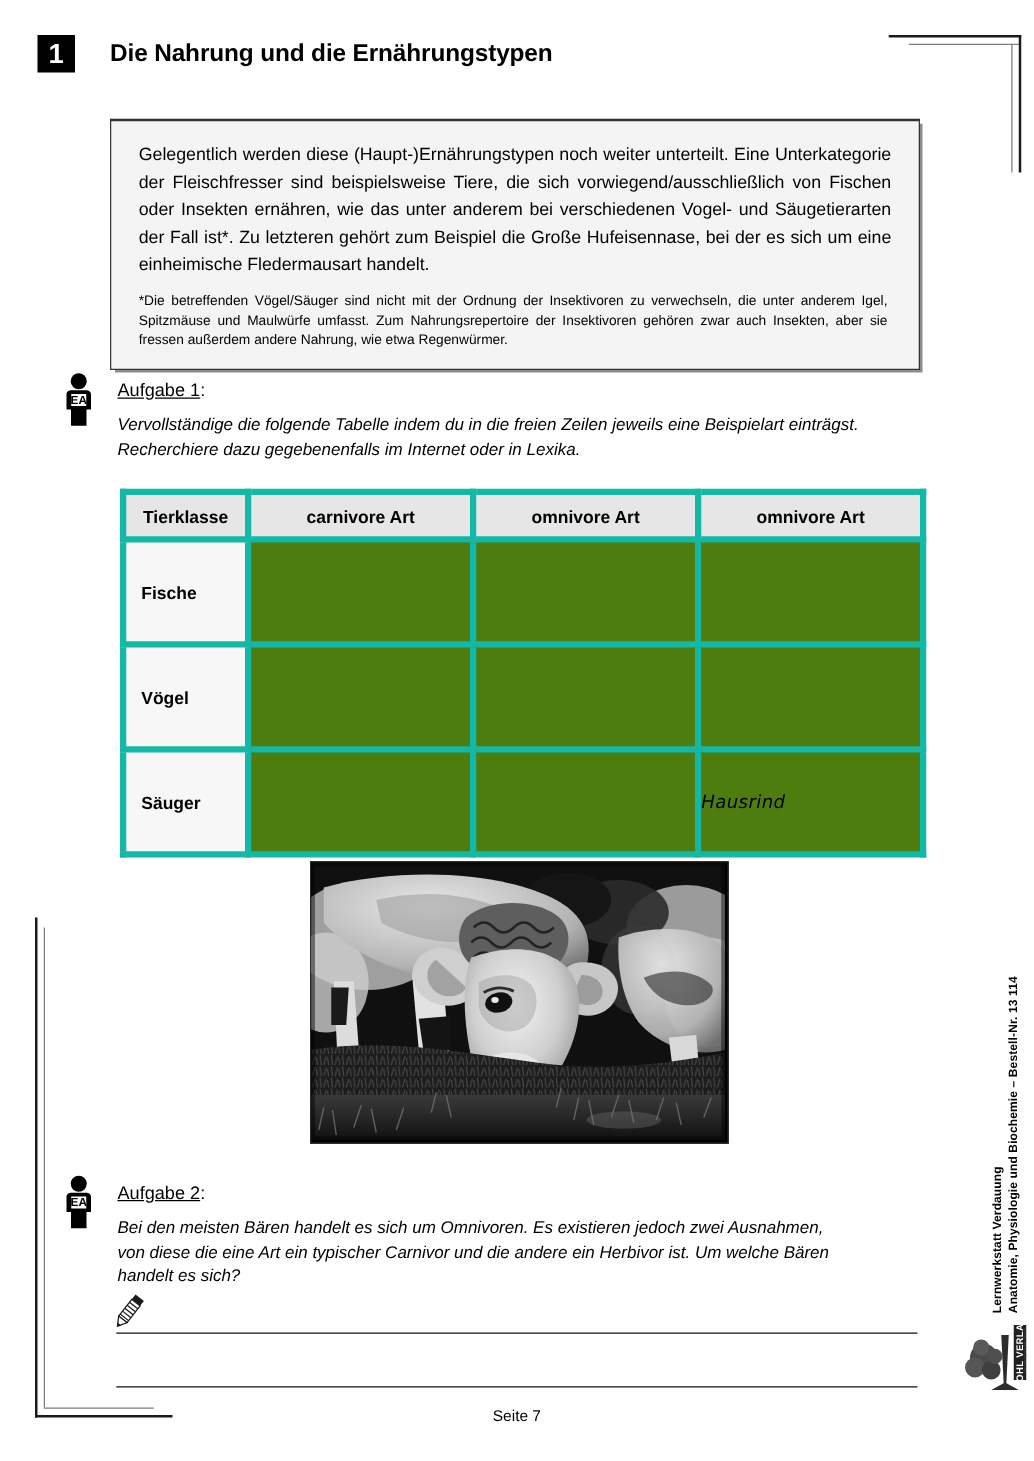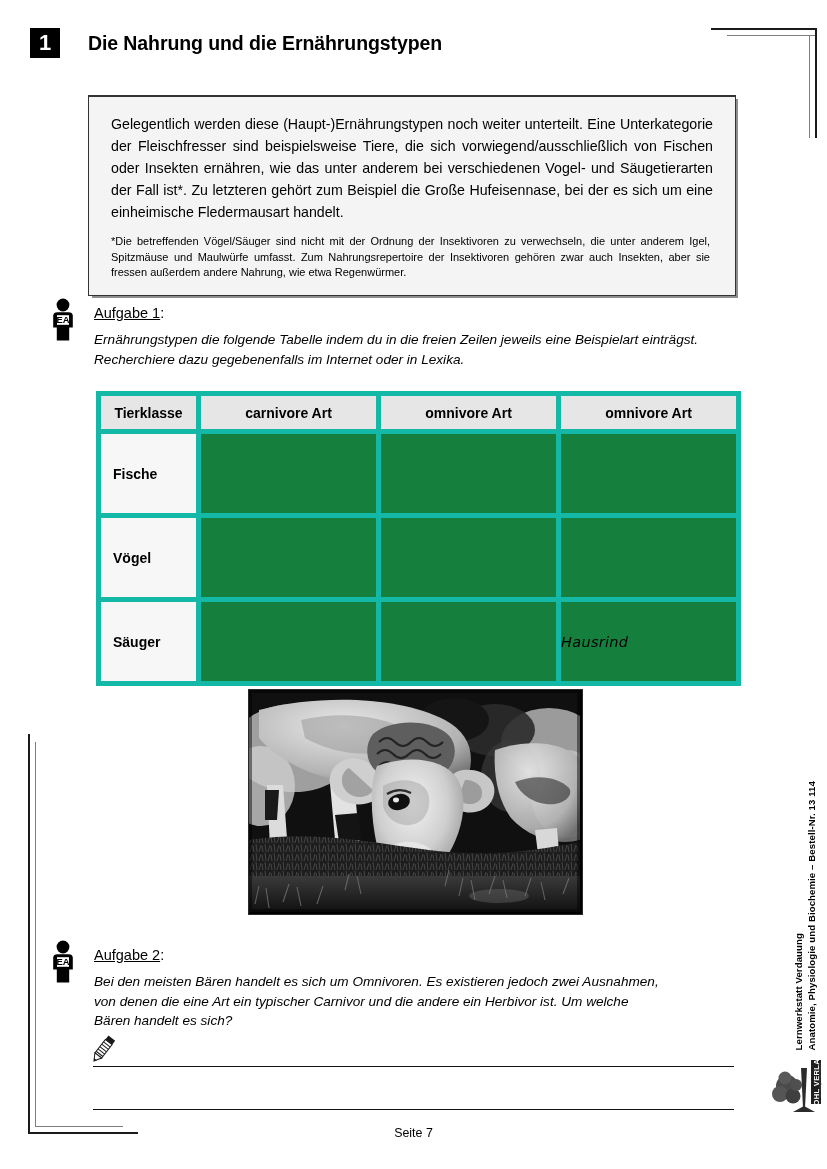--- a/index.html
+++ b/index.html
@@ -149,21 +149,21 @@
   table.grid thead th {
     background: #e6e6e6;
     height: 33px;
     font-size: 14px;
     font-weight: bold;
     text-align: center;
     vertical-align: middle;
   }
   table.grid tbody td {
     height: 79px;
-    background: #15803d;
+    background: #4d7c0f;
     vertical-align: middle;
   }
   table.grid tbody td.rowhead {
     background: #f7f7f7;
     font-size: 14px;
     font-weight: bold;
     padding-left: 12px;
     text-align: left;
   }
   td.answer-cell {
@@ -284,21 +284,21 @@
       <span class="person-icon">
         <svg viewBox="0 0 26 44" width="26" height="44" aria-hidden="true">
           <circle cx="13" cy="7" r="6.4" fill="#000"></circle>
           <path d="M3.2 17.5 C3.2 15.4 5.0 14.2 7.4 14.2 L18.6 14.2 C21.0 14.2 22.8 15.4 22.8 17.5 L22.8 29.5 L19.2 29.5 L19.2 42.5 L6.8 42.5 L6.8 29.5 L3.2 29.5 Z" fill="#000"></path>
           <rect x="7.0" y="17.2" width="12" height="9.6" fill="#fff"></rect>
           <text x="13" y="25.2" font-family="Liberation Sans, sans-serif" font-size="9.4" font-weight="bold" fill="#000" text-anchor="middle">EA</text>
         </svg>
       </span>
       <div class="task-body">
         <div class="task-title"><span class="underlined">Aufgabe 1</span><span>:</span></div>
-        <div class="task-desc" style="width:610px;">Ernährungstypen die folgende Tabelle indem du in die freien Zeilen jeweils eine Beispielart einträgst. Recherchiere dazu gegebenenfalls im Internet oder in Lexika.</div>
+        <div class="task-desc" style="width:610px;">Vervollständige die folgende Tabelle indem du in die freien Zeilen jeweils eine Beispielart einträgst. Recherchiere dazu gegebenenfalls im Internet oder in Lexika.</div>
       </div>
     </div>
   </div>
 
   <div id="table-wrap">
     <table class="grid">
       <colgroup>
         <col style="width:100px">
         <col style="width:180px">
         <col style="width:180px">
@@ -426,21 +426,21 @@
       <span class="person-icon">
         <svg viewBox="0 0 26 44" width="26" height="44" aria-hidden="true">
           <circle cx="13" cy="7" r="6.4" fill="#000"></circle>
           <path d="M3.2 17.5 C3.2 15.4 5.0 14.2 7.4 14.2 L18.6 14.2 C21.0 14.2 22.8 15.4 22.8 17.5 L22.8 29.5 L19.2 29.5 L19.2 42.5 L6.8 42.5 L6.8 29.5 L3.2 29.5 Z" fill="#000"></path>
           <rect x="7.0" y="17.2" width="12" height="9.6" fill="#fff"></rect>
           <text x="13" y="25.2" font-family="Liberation Sans, sans-serif" font-size="9.4" font-weight="bold" fill="#000" text-anchor="middle">EA</text>
         </svg>
       </span>
       <div class="task-body">
         <div class="task-title"><span class="underlined">Aufgabe 2</span><span>:</span></div>
-        <div class="task-desc" style="width:570px;">Bei den meisten Bären handelt es sich um Omnivoren. Es existieren jedoch zwei Ausnahmen, von denen die eine Art ein typischer Carnivor und die andere ein Herbivor ist. Um welche Bären handelt es sich?</div>
+        <div class="task-desc" style="width:570px;">Bei den meisten Bären handelt es sich um Omnivoren. Es existieren jedoch zwei Ausnahmen, von diese die eine Art ein typischer Carnivor und die andere ein Herbivor ist. Um welche Bären handelt es sich?</div>
       </div>
     </div>
   </div>
 
   <span id="pencil-icon">
     <svg viewBox="0 0 30 34" width="30" height="34" aria-hidden="true">
       <g transform="rotate(38 15 17)">
         <rect x="11" y="3" width="8.5" height="5" fill="#1a1a1a"></rect>
         <rect x="11" y="8" width="8.5" height="17" fill="#fff" stroke="#1a1a1a" stroke-width="1"></rect>
         <g stroke="#1a1a1a" stroke-width="1">

